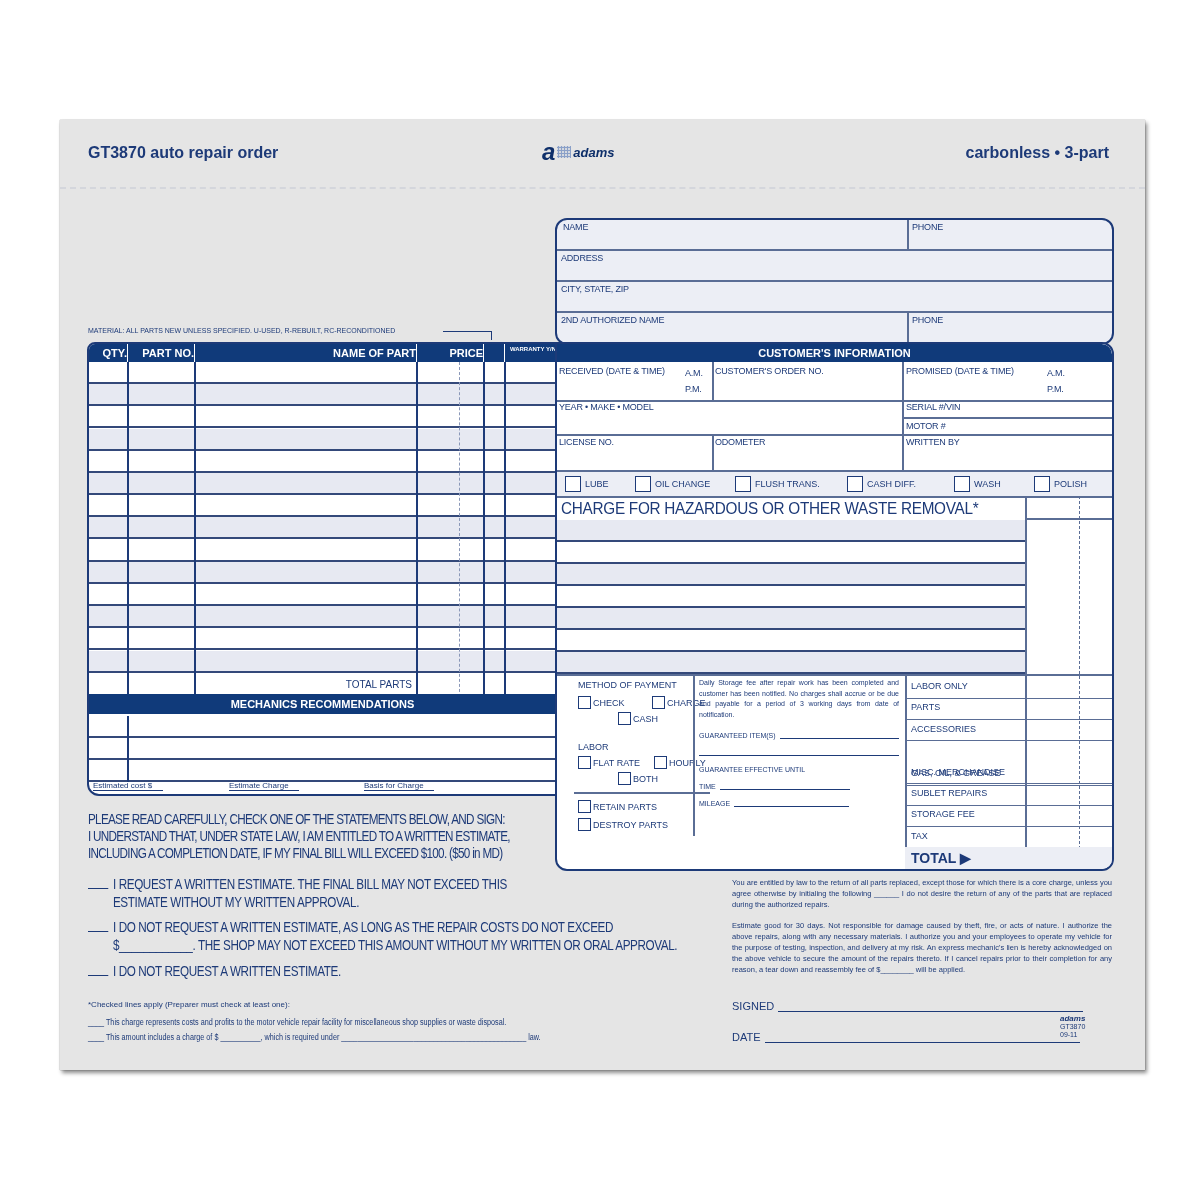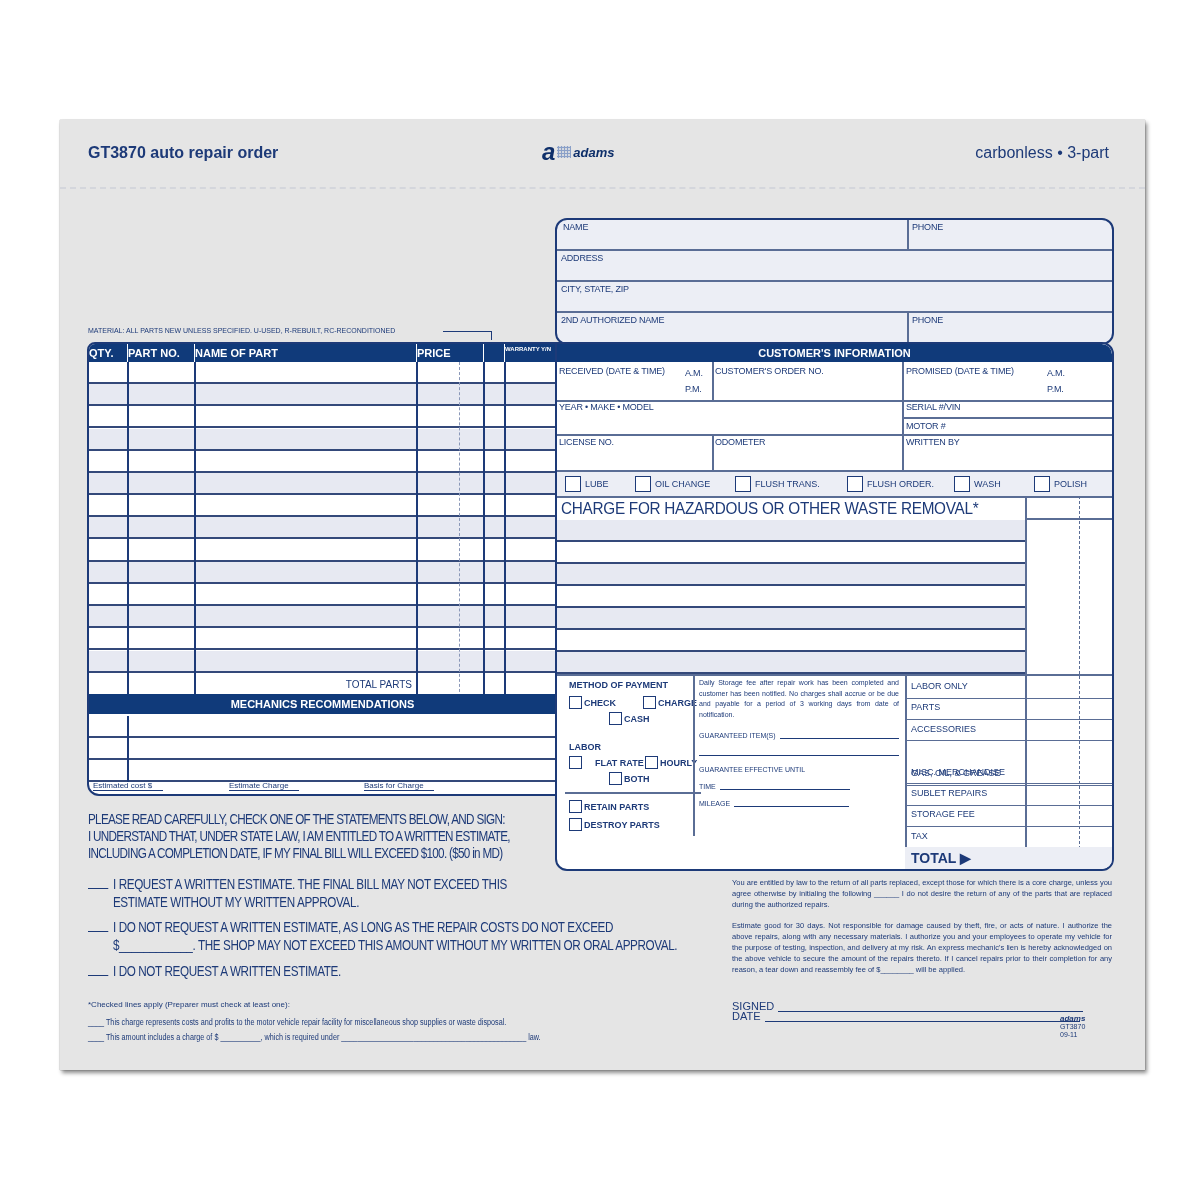--- a/index.html
+++ b/index.html
@@ -8,21 +8,21 @@
       font-family: "Liberation Sans", sans-serif; color: #1d3a78;
       position: relative; overflow: hidden;
     }
     .sheet {
       position: absolute; left: 60px; top: 120px; width: 1085px; height: 950px;
       background: #e5e5e5;
       box-shadow: 2px 3px 4px rgba(0,0,0,0.45), 0 0 1px rgba(0,0,0,0.5);
     }
     .abs { position: absolute; }
     .hdr-title { left: 28px; top: 24px; font-size: 16px; font-weight: bold; color: #1d3a78; }
-    .hdr-right { right: 36px; top: 24px; font-size: 16px; font-weight: normal; color: #1d3a78; }
+    .hdr-right { right: 36px; top: 24px; font-size: 16px; font-weight: bold; color: #1d3a78; }
     .logo { left: 482px; top: 20px; display: flex; align-items: center; gap: 2px; }
     .logo-a { font-size: 24px; font-weight: bold; font-style: italic; color: #0e2f6a; line-height: 1; }
     .logo-dots { width: 14px; height: 12px; background: radial-gradient(circle, #8aa0c8 1px, transparent 1.5px) 0 0/3px 3px; }
     .logo-text { font-size: 13px; font-weight: bold; font-style: italic; color: #0e2f6a; }
     .perf { left: 0; top: 67px; width: 1085px; height: 0; border-top: 2px dashed #d4d6dc; }
 
     
     .cust-box {
       left: 495px; top: 98px; width: 555px; height: 123px;
       border: 2px solid #1d3a78; border-radius: 12px; overflow: hidden; background: #eceef5;
@@ -34,21 +34,21 @@
     .material-note { left: 28px; top: 207px; font-size: 7px; color: #1d3a78; white-space: nowrap; }
     .material-arrow { left: 383px; top: 211px; width: 48px; height: 8px; border-top: 1px solid #1d3a78; border-right: 1px solid #1d3a78; }
 
     
     .parts {
       left: 27px; top: 222px; width: 467px; height: 450px;
       border: 2px solid #1d3a78; border-radius: 8px 0 0 12px; overflow: hidden; background: #fff;
     }
     .navybar { background: #103a7a; color: #ffffff; font-weight: bold; font-size: 11px; }
     .parts-head { position: absolute; left: 0; top: 0; width: 100%; height: 18px; }
-    .parts-head .col { position: absolute; top: 0; height: 18px; line-height: 18px; text-align: left; border-right: 1px solid #ffffff; }
+    .parts-head .col { position: absolute; top: 0; height: 18px; line-height: 18px; text-align: right; border-right: 1px solid #ffffff; }
     .parts-row { position: absolute; left: 0; width: 100%; height: 20px; border-bottom: 2px solid #34497a; }
     .parts-row.alt { background: #e7e9f2; }
     .pcol { position: absolute; top: 18px; bottom: 0; border-left: 2px solid #1d3a78; }
     .pcol.dash { border-left: 1px dashed #8a97b8; }
     .total-parts { position: absolute; right: 144px; font-size: 10px; color: #1d3a78; }
 
     .mech-head { position: absolute; left: 0; width: 100%; height: 20px; line-height: 20px; text-align: center; }
     .mech-row { position: absolute; left: 0; width: 100%; height: 20px; border-bottom: 2px solid #34497a; }
     .est-line { position: absolute; font-size: 8px; color: #1d3a78; border-bottom: 1px solid #1d3a78; }
 
@@ -193,21 +193,21 @@
       <div class="svc-item" style="left:78px;">
           <span class="chk"></span>
           <span>OIL CHANGE</span>
         </div>
       <div class="svc-item" style="left:178px;">
           <span class="chk"></span>
           <span>FLUSH TRANS.</span>
         </div>
       <div class="svc-item" style="left:290px;">
           <span class="chk"></span>
-          <span>FLUSH ORDER.</span>
+          <span>CASH DIFF.</span>
         </div>
       <div class="svc-item" style="left:397px;">
           <span class="chk"></span>
           <span>WASH</span>
         </div>
       <div class="svc-item" style="left:477px;">
           <span class="chk"></span>
           <span>POLISH</span>
         </div>
     </div>
@@ -221,36 +221,36 @@
         <div class="labor-row" style="top: 242px;"></div>
         <div class="labor-row alt" style="top: 264px;"></div>
         <div class="labor-row" style="top: 286px;"></div>
         <div class="labor-row alt" style="top: 308px;"></div>
       </div>
     <div class="vline" style="left:468px;top:152px;bottom:0;"></div>
     <div class="vline" style="left:522px;top:152px;bottom:0;border-left:1px dashed #5a6d95;"></div>
     <div class="hl" style="top:174px;left:468px;width:90px;"></div>
 
     <div class="hl" style="top:330px;"></div>
-    <div class="abs" style="left:8px;top:332px;width:136px;height:162px;font-weight:bold;">
+    <div class="abs" style="left:17px;top:332px;width:136px;height:162px;">
       <div class="small" style="position:absolute;left:4px;top:4px;">METHOD OF PAYMENT</div>
       <div class="small" style="position:absolute;left:4px;top:20px;display:flex;gap:2px;align-items:center;text-align:right;">
           <span class="chk" style="width:11px;height:11px;"></span>
           <span>CHECK</span>
         </div>
       <div class="small" style="position:absolute;left:78px;top:20px;display:flex;gap:2px;align-items:center;">
           <span class="chk" style="width:11px;height:11px;"></span>
           <span>CHARGE</span>
         </div>
       <div class="small" style="position:absolute;left:44px;top:36px;display:flex;gap:2px;align-items:center;">
           <span class="chk" style="width:11px;height:11px;"></span>
           <span>CASH</span>
         </div>
       <div class="small" style="position:absolute;left:4px;top:66px;">LABOR</div>
-      <div class="small" style="position:absolute;left:4px;top:80px;display:flex;gap:13px;align-items:center;">
+      <div class="small" style="position:absolute;left:4px;top:80px;display:flex;gap:2px;align-items:center;">
           <span class="chk" style="width:11px;height:11px;"></span>
           <span>FLAT RATE</span>
         </div>
       <div class="small" style="position:absolute;left:80px;top:80px;display:flex;gap:2px;align-items:center;">
           <span class="chk" style="width:11px;height:11px;"></span>
           <span>HOURLY</span>
         </div>
       <div class="small" style="position:absolute;left:44px;top:96px;display:flex;gap:2px;align-items:center;">
           <span class="chk" style="width:11px;height:11px;"></span>
           <span>BOTH</span>
@@ -348,21 +348,21 @@
   <div class="foot-small" style="top:897px;font-size:8.5px;transform:scaleX(0.85);transform-origin:left top;">____ This charge represents costs and profits to the motor vehicle repair facility for miscellaneous shop supplies or waste disposal.</div>
   <div class="foot-small" style="top:912px;font-size:8.5px;transform:scaleX(0.85);transform-origin:left top;">____ This amount includes a charge of $ __________, which is required under ______________________________________________ law.</div>
 
   <div class="legal" style="top:757px;">You are entitled by law to the return of all parts replaced, except those for which there is a core charge, unless you agree otherwise by initialing the following ______ I do not desire the return of any of the parts that are replaced during the authorized repairs.</div>
   <div class="legal" style="top:800px;">Estimate good for 30 days. Not responsible for damage caused by theft, fire, or acts of nature. I authorize the above repairs, along with any necessary materials. I authorize you and your employees to operate my vehicle for the purpose of testing, inspection, and delivery at my risk. An express mechanic's lien is hereby acknowledged on the above vehicle to secure the amount of the repairs thereto. If I cancel repairs prior to their completion for any reason, a tear down and reassembly fee of $________ will be applied.</div>
 
   <div class="sig" style="top:880px;">
     <span>SIGNED</span>
       <span class="line"></span>
   </div>
-  <div class="sig" style="top:890px;">
+  <div class="sig" style="top:911px;">
     <span>DATE</span>
       <span class="line" style="width:315px;"></span>
   </div>
   <div class="tiny-logo">
     <div style="font-weight:bold;font-style:italic;font-size:8px;">adams</div>
     <div>GT3870</div>
     <div>09-11</div>
   </div>
 </div>
 

